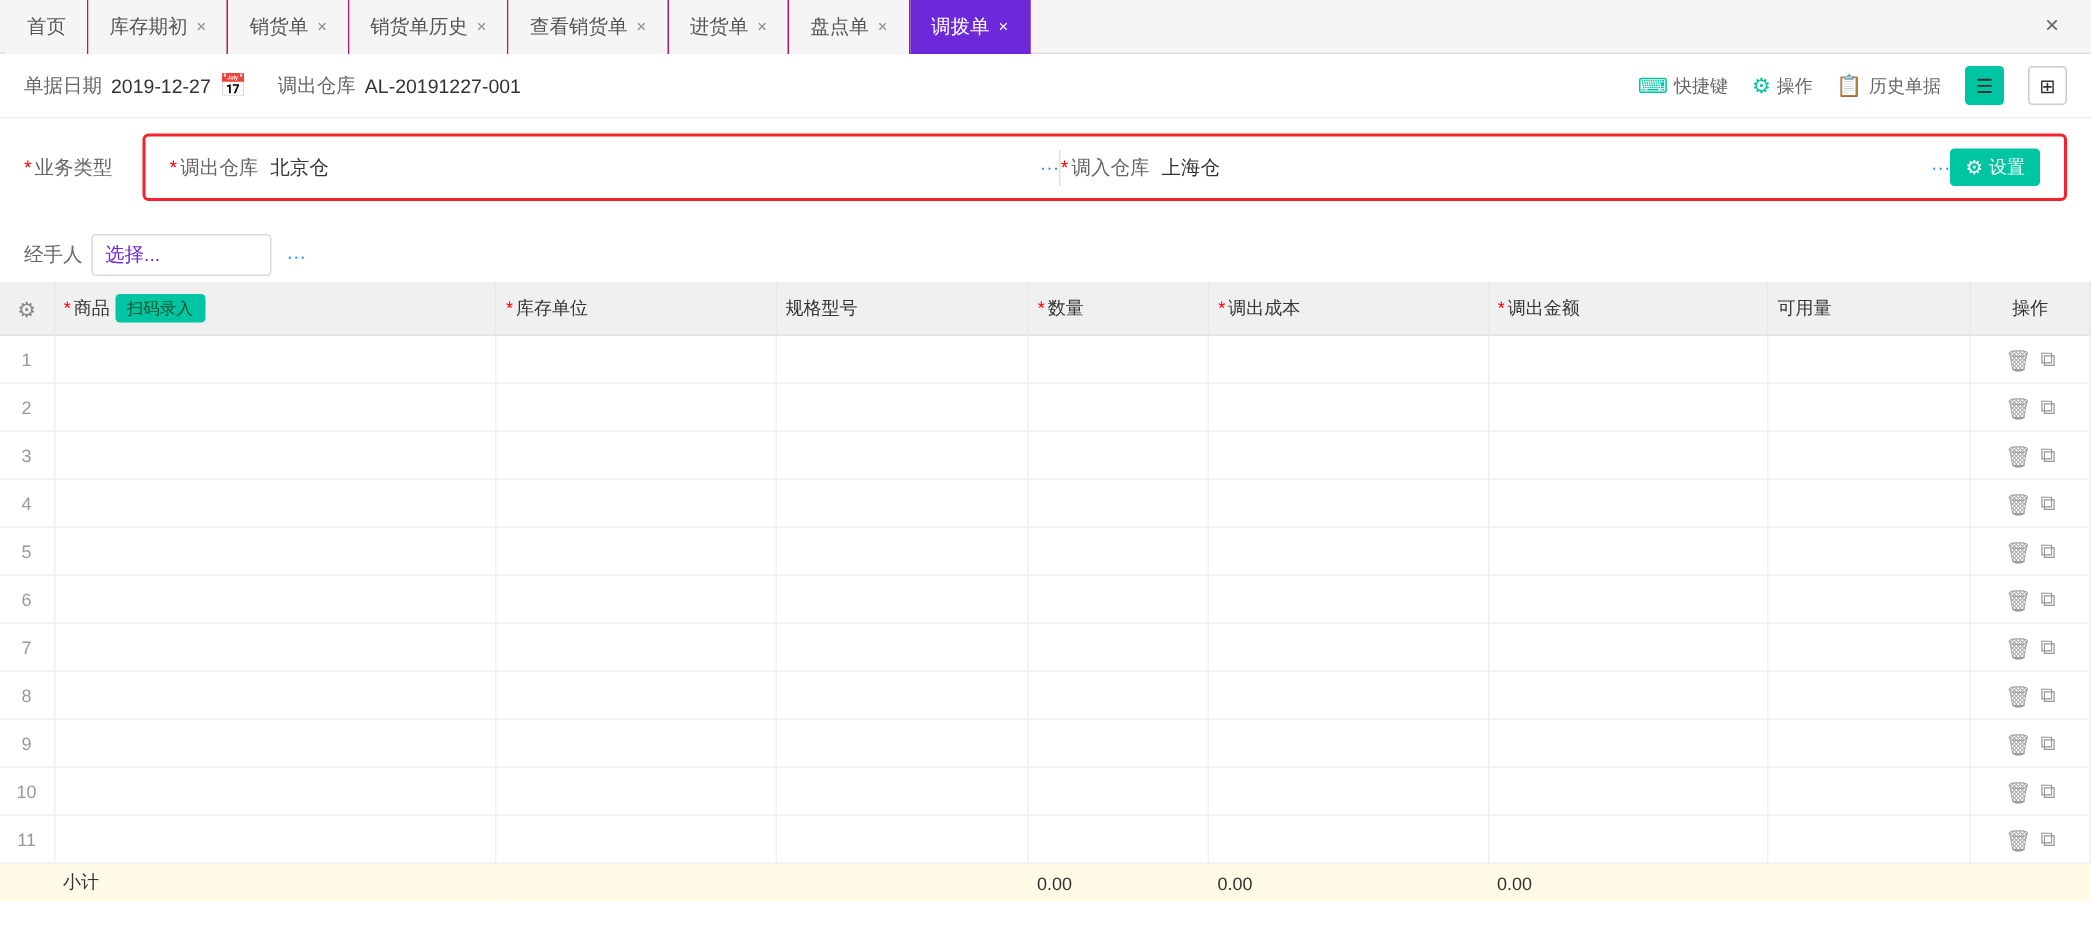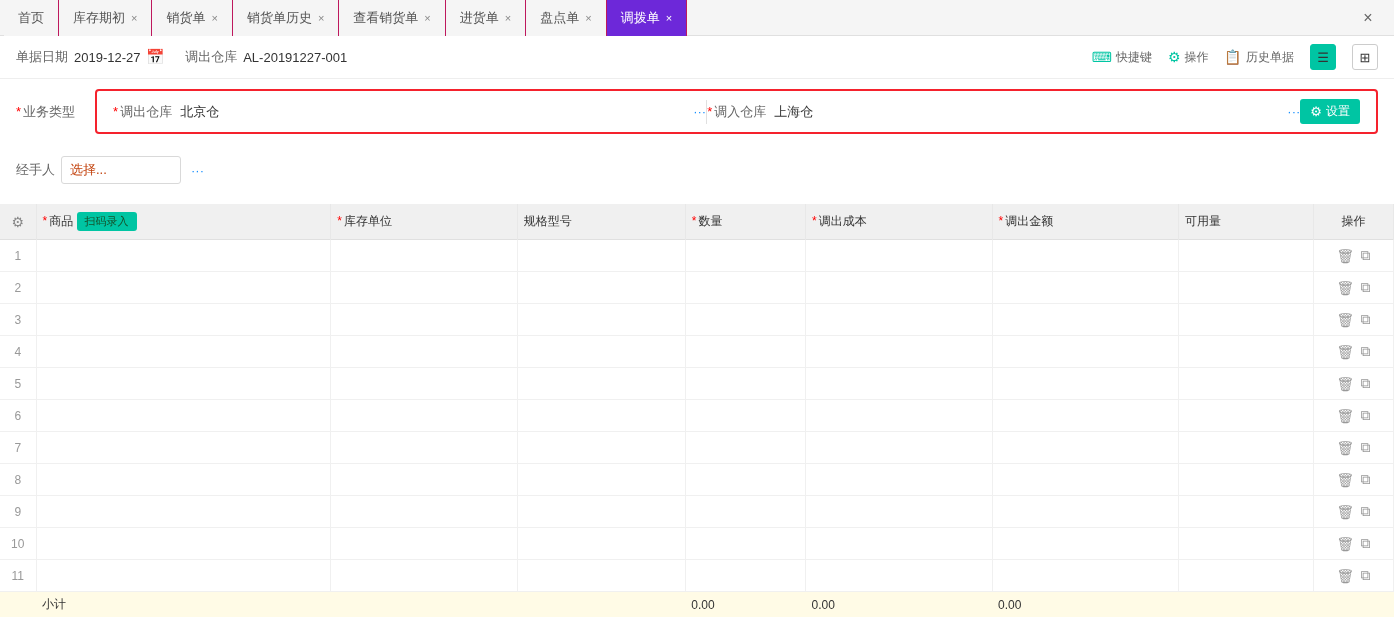--- a/index.html
+++ b/index.html
@@ -122,21 +122,21 @@
       padding: 4px 8px;
       display: flex;
       align-items: center;
       gap: 6px;
       min-width: 140px;
       cursor: pointer;
     }
     .field-select-text { flex: 1; }
     .chevron-icon { color: #999; font-size: 11px; }
     .more-btn { color: #1890ff; cursor: pointer; font-size: 13px; }
-    .field-placeholder { color: #c2410c; }
+    .field-placeholder { color: #6d28d9; }
 
     
     .warehouse-section {
       border: 2px solid #f5222d;
       border-radius: 4px;
       margin-left: 10px;
       padding: 8px 16px;
       display: flex;
       align-items: center;
       flex: 1;
@@ -209,21 +209,21 @@
     .gear-icon { color: #888; cursor: pointer; font-size: 14px; }
 
     
     ::-webkit-scrollbar { width: 6px; height: 6px; }
     ::-webkit-scrollbar-track { background: #f1f1f1; }
     ::-webkit-scrollbar-thumb { background: #ccc; border-radius: 3px; }
 
     .second-row-form {
       display: flex;
       align-items: center;
-      padding: 4px 16px 20px;
+      padding: 4px 16px 4px;
     }
   </style>
 </head>
 <body>
 
 <div class="tab-bar">
   <div class="tab-item">
     <span>首页</span>
   </div>
   <div class="tab-item">

